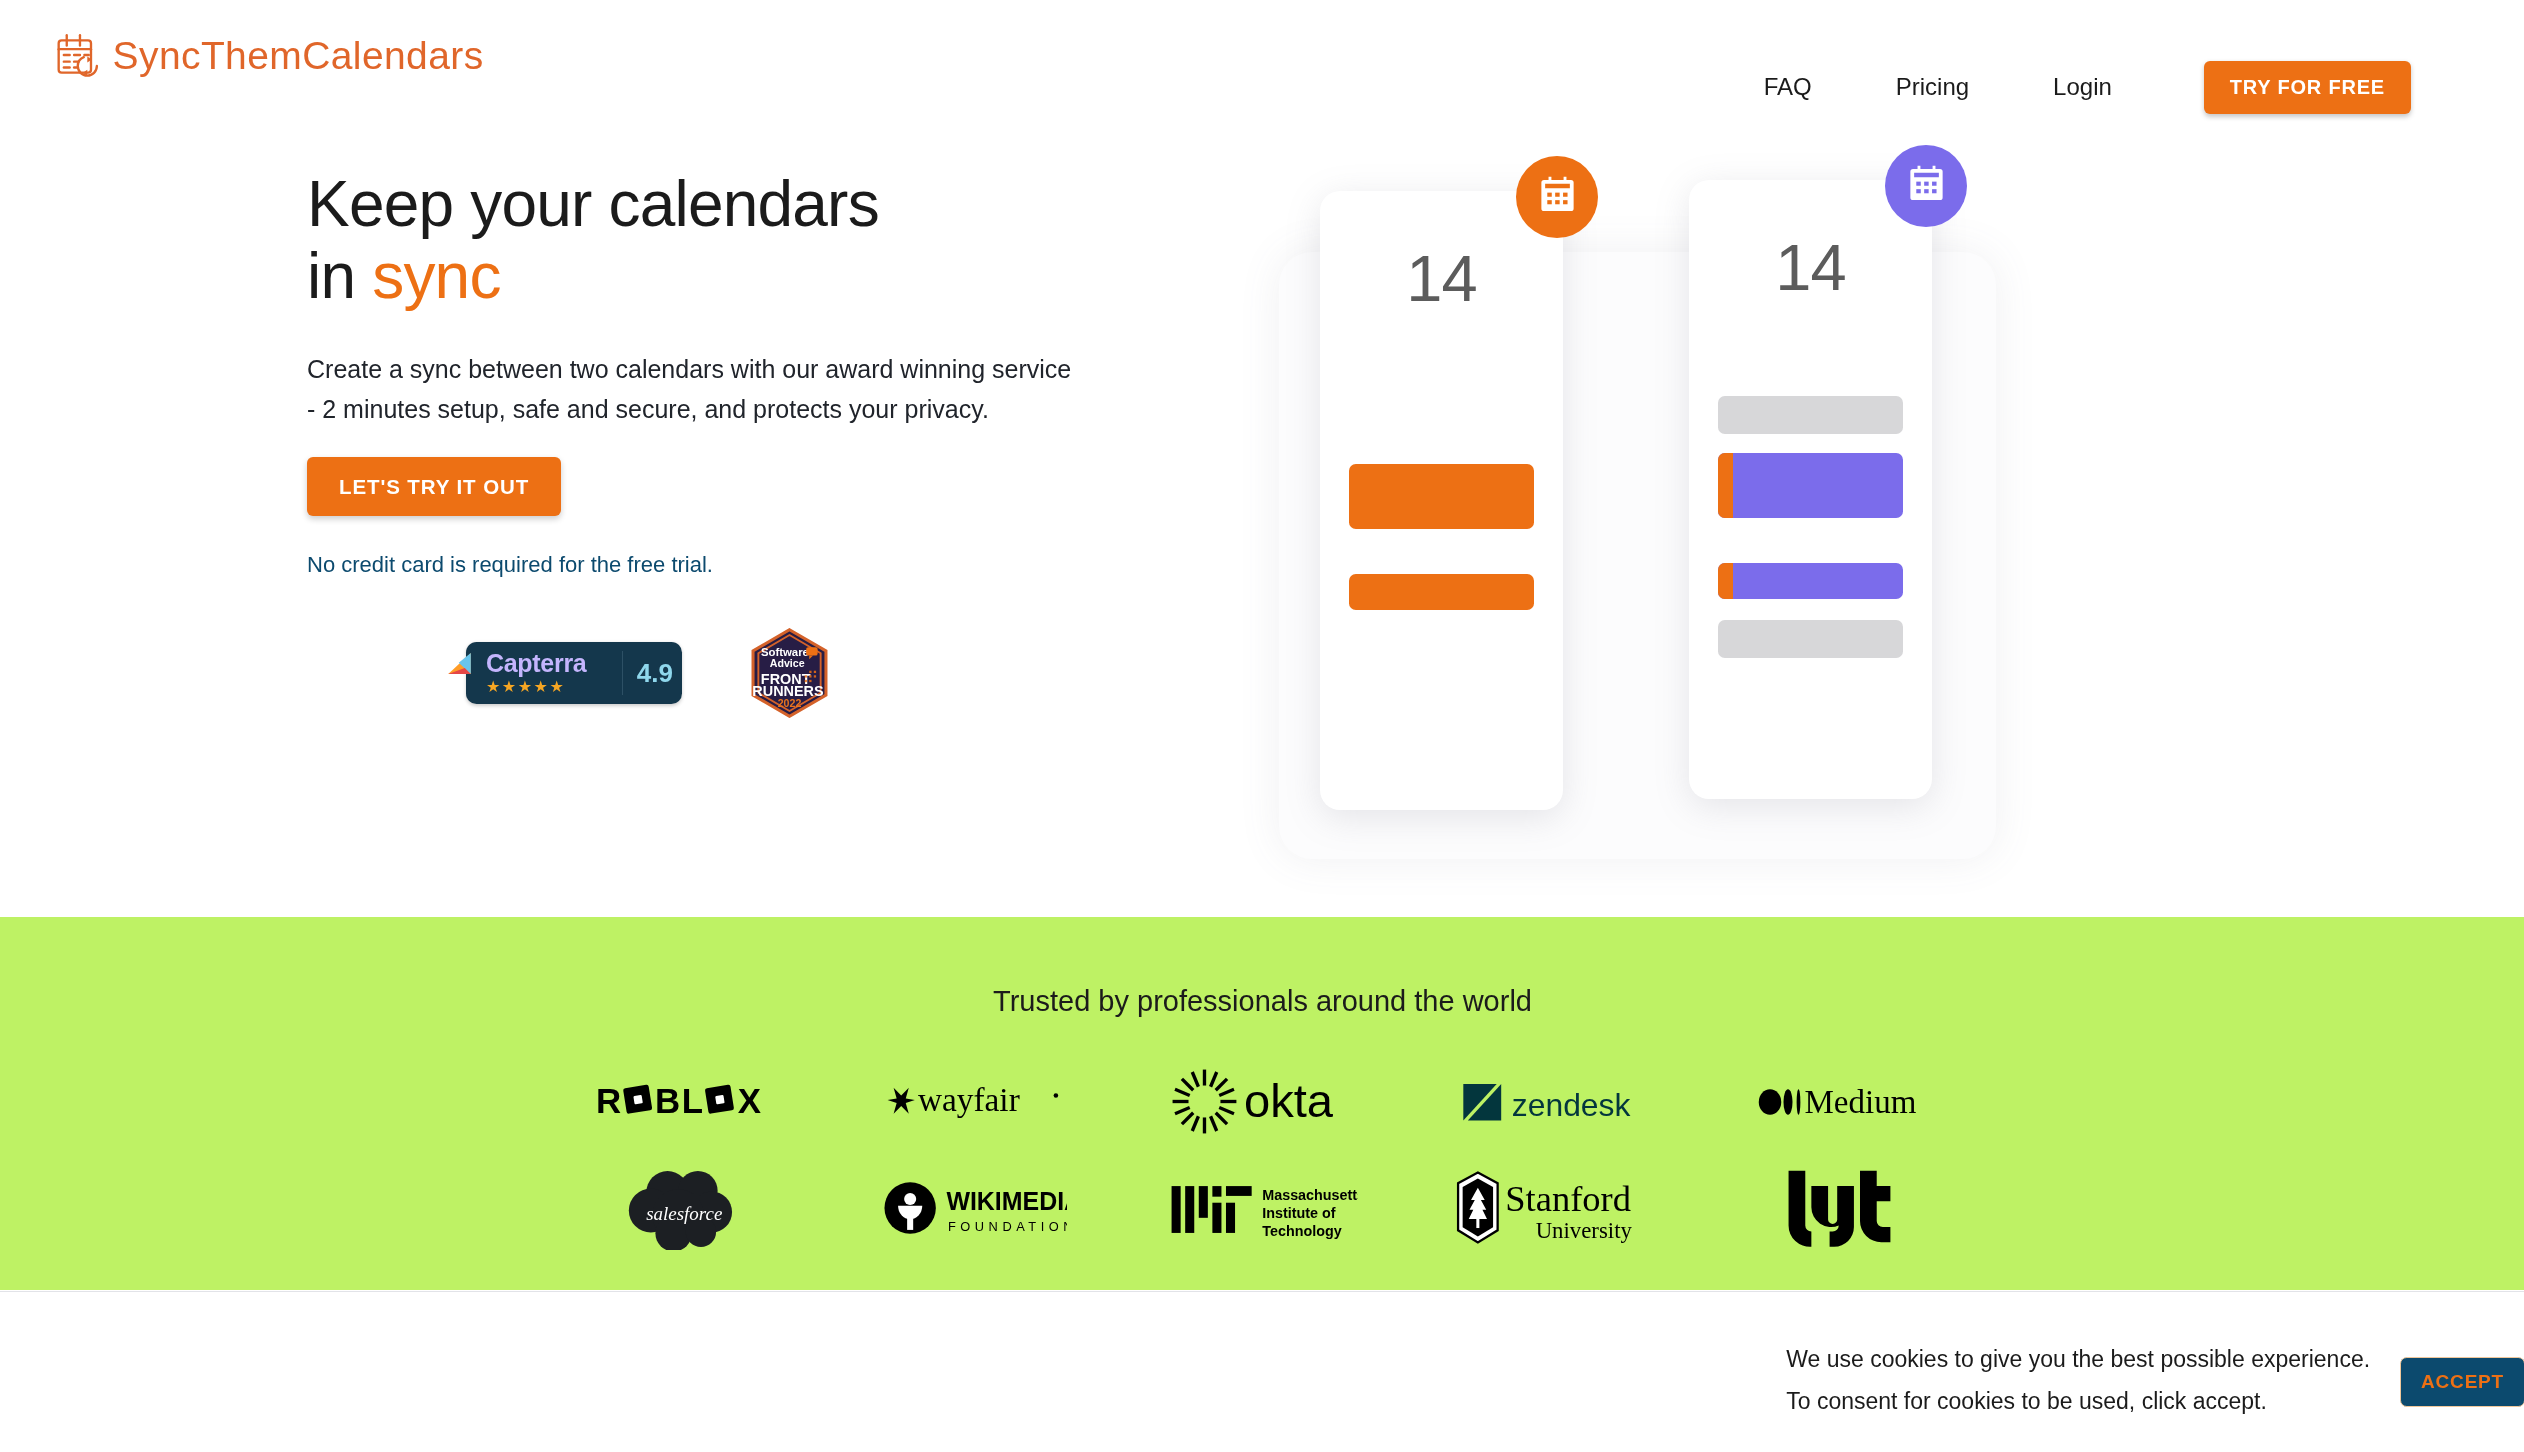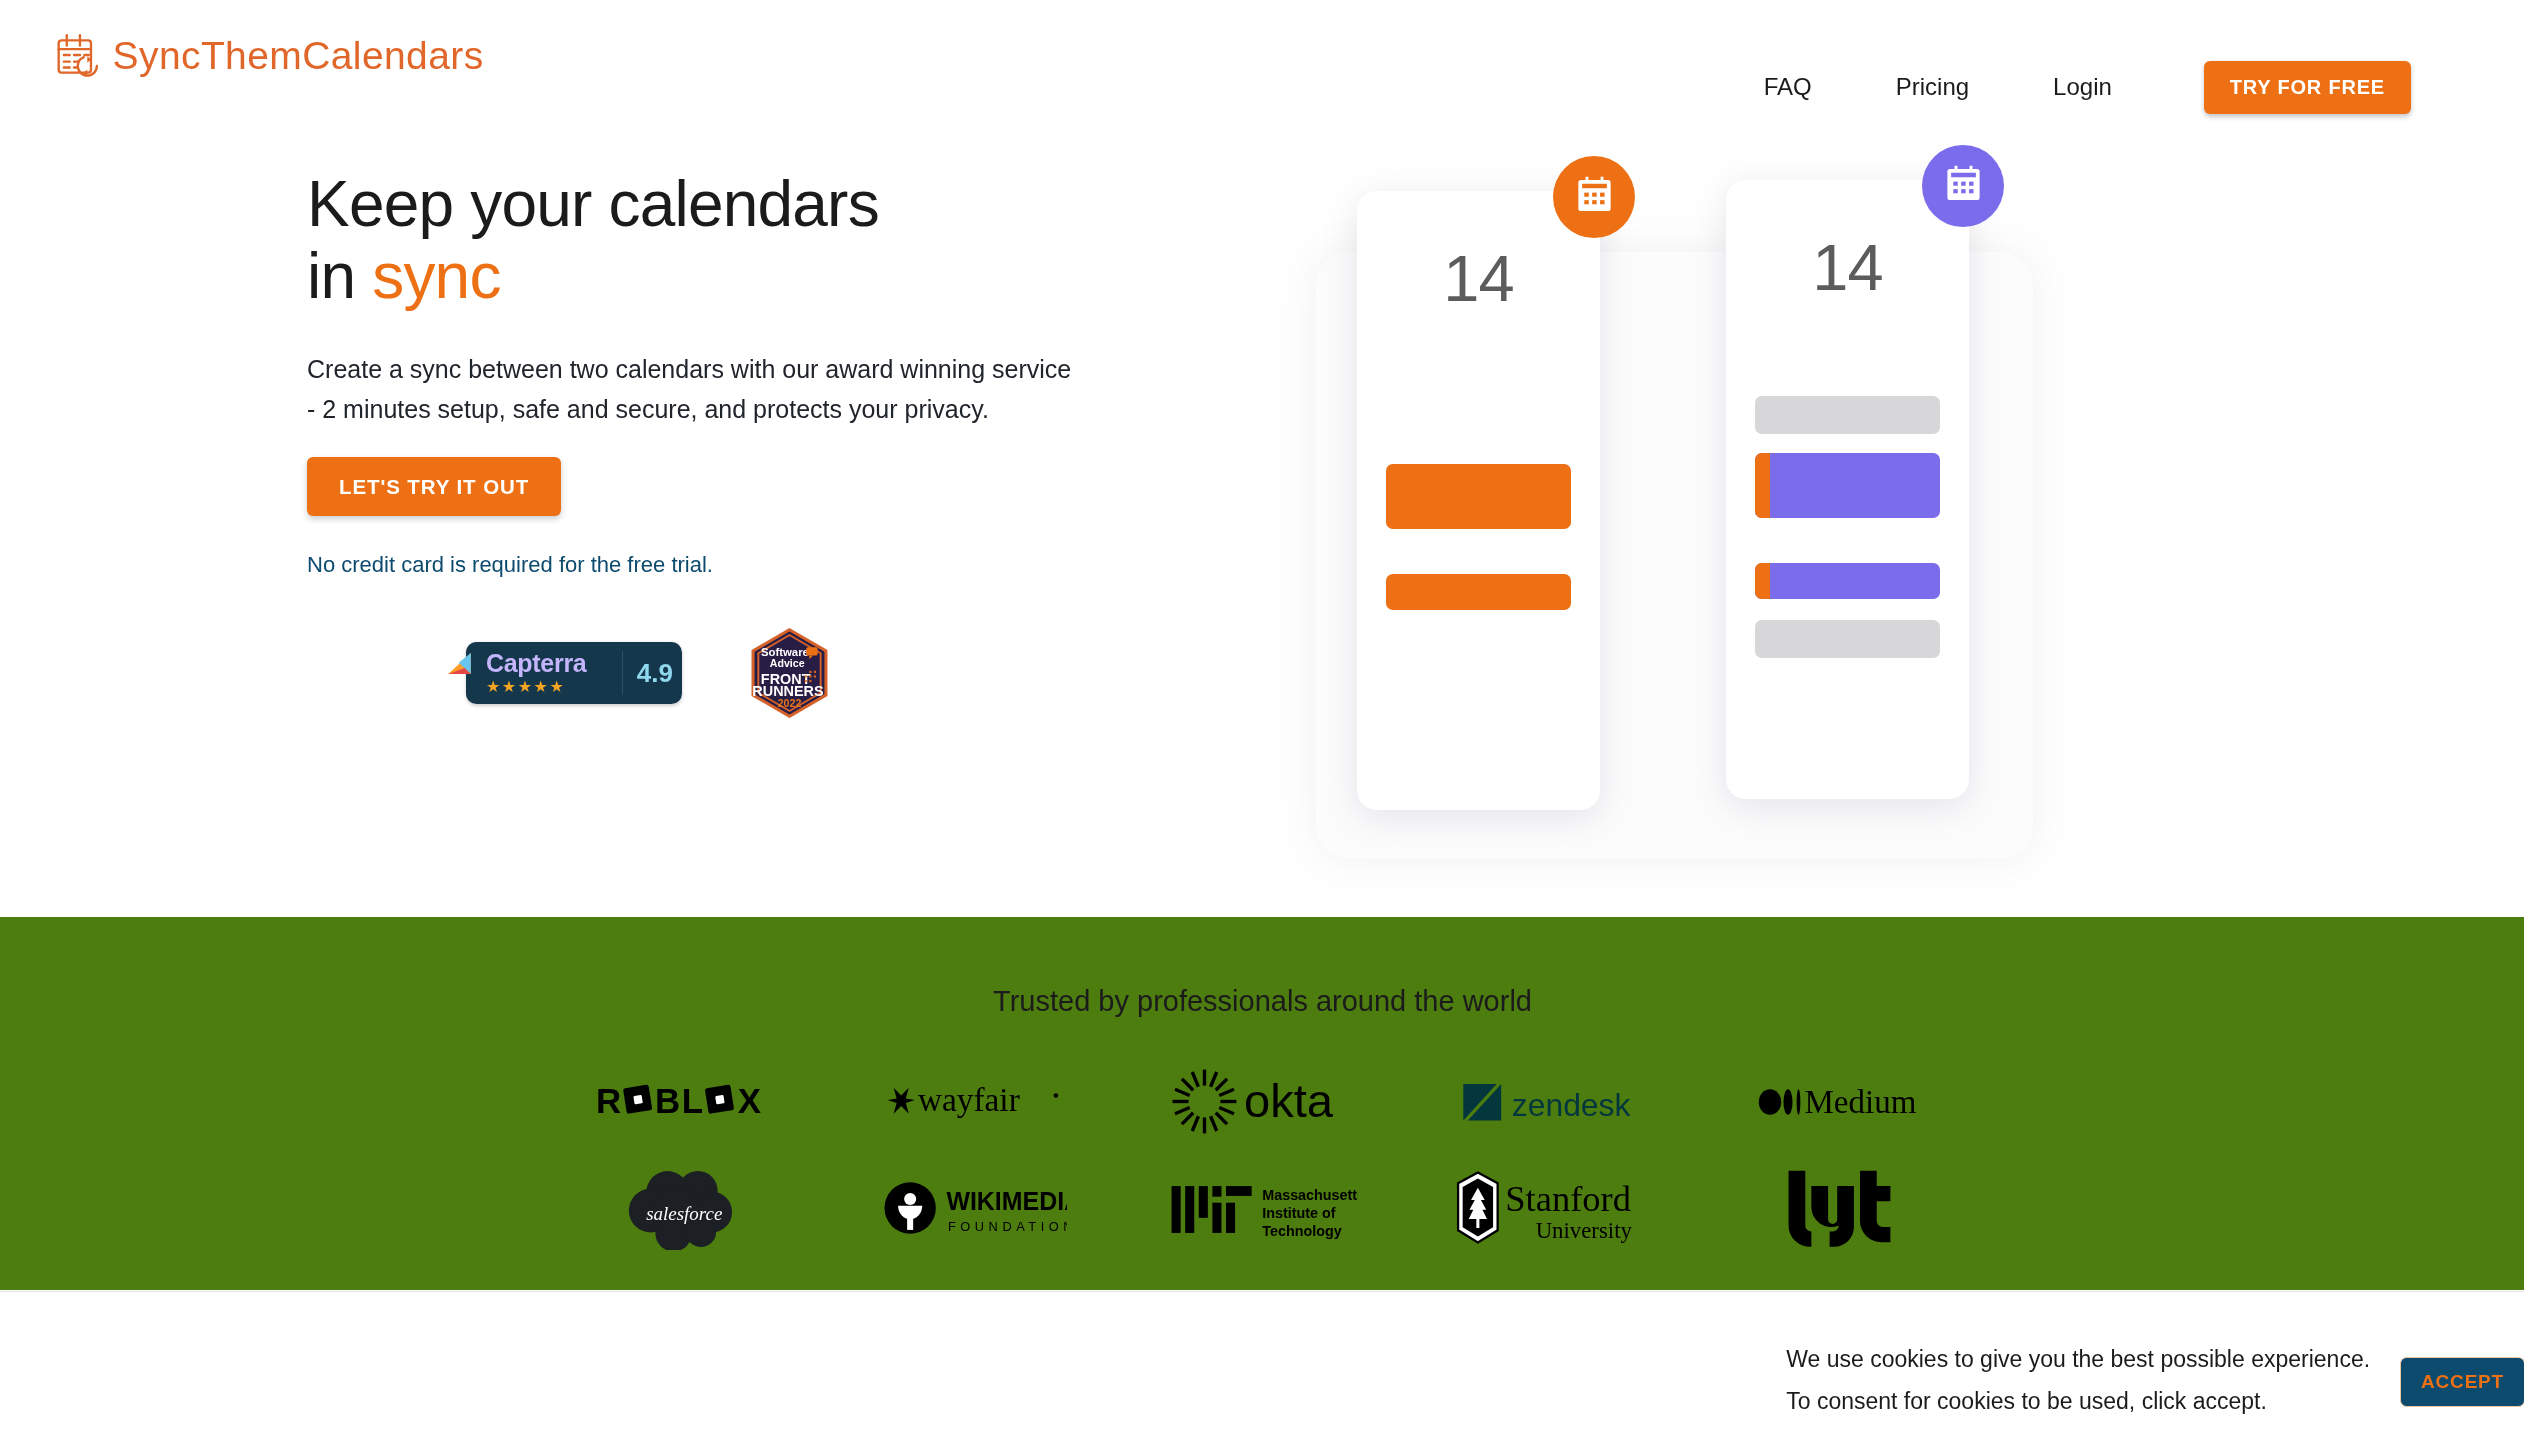--- a/index.html
+++ b/index.html
@@ -91,21 +91,21 @@
   }
 
   
   .swadvice {
     position:relative; width:79px; height:90px;
     display:flex; align-items:flex-start; justify-content:center;
   }
 
   
   .hero-right {
-    position:absolute; left:1316px; top:20px;
+    position:absolute; left:1279px; top:20px;
     width:717px; height:759px;
   }
   .illus-bg {
     position:absolute; left:0; top:110px; width:717px; height:607px;
     background:#fcfcfd; border-radius:33px;
     box-shadow:0 0 41px rgba(110,110,130,.10);
   }
   .cal-card {
     position:absolute; width:243px; border-radius:20px; background:#fff;
     box-shadow:0 7.6px 35px rgba(120,120,140,.18);
@@ -129,21 +129,21 @@
   .evt.purple { background:#7B6CEB; }
   .evt.gray   { background:#d7d7d9; }
   .evt.stripe::before {
     content:""; position:absolute; left:0; top:0; bottom:0; width:15px;
     background:#ED7014; border-radius:6.8px 0 0 6.8px;
   }
 
   
   .trusted {
     position:absolute; top:901px; left:0; width:2525px; height:373px;
-    background:#4d7c0f;
+    background:#bef264;
   }
   .trusted-title {
     text-align:center; margin-top:68px;
     font-size:29px; color:#1b1b1b; font-weight:400;
   }
   .logo-row {
     display:flex; align-items:center; justify-content:center;
     gap:61px; margin-top:38px;
   }
   .logo-row.second { margin-top:15px; }

